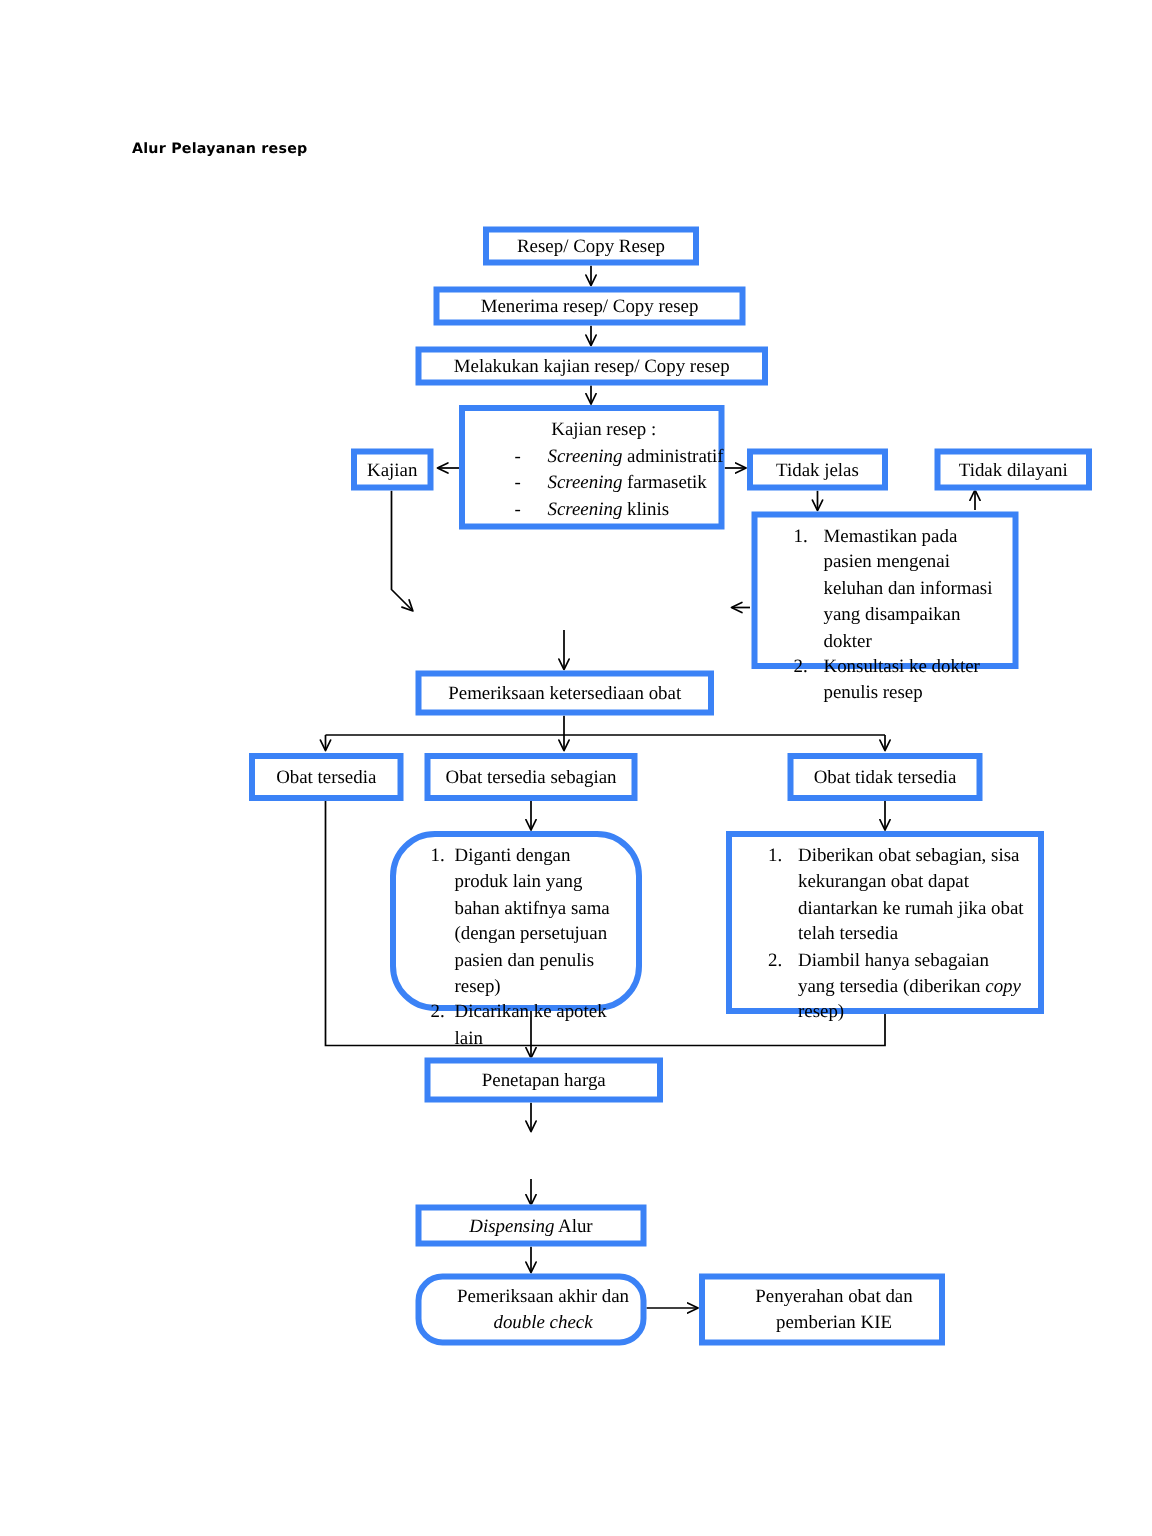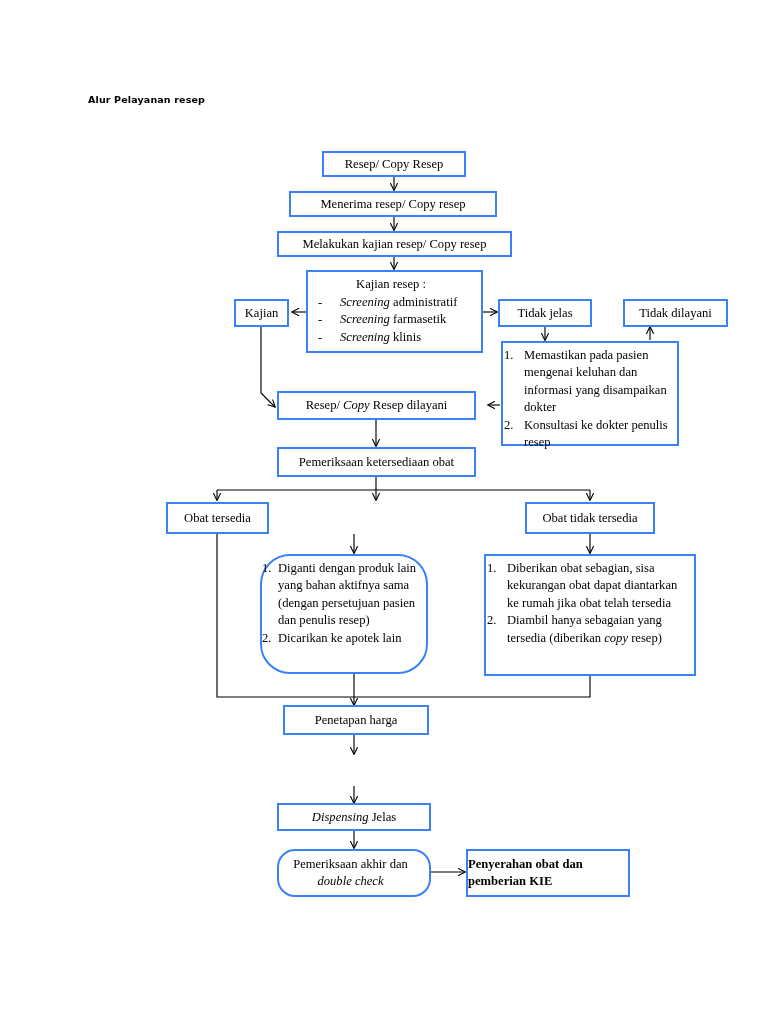--- a/index.html
+++ b/index.html
@@ -35,36 +35,36 @@
   svg#wires {
     position: absolute;
     left: 0; top: 0;
     width: 768px;
     height: 1024px;
     pointer-events: none;
   }
   .node {
     position: absolute;
     box-sizing: border-box;
-    border: 2px solid #3b82f6;
+    border: 4px solid #3b82f6;
     background: #ffffff;
     display: flex;
     align-items: center;
     justify-content: center;
     text-align: center;
     font-size: 12.6px;
     line-height: 1.32;
     padding: 2px 6px;
     white-space: nowrap;
   }
   .node.block {
     display: block;
     white-space: normal;
     text-align: left;
-    padding: 4px 7px 5px 0;
+    padding: 4px 7px 5px 23px;
   }
   .node .ttl {
     display: block;
     text-align: center;
     white-space: nowrap;
   }
   ul.dash {
     list-style: none;
     margin: 1px 0 0 0;
     padding: 0 0 0 10px;
@@ -214,71 +214,69 @@
     <span>Tidak dilayani</span>
   </div>
 
   <div class="node block" style="left:501px; top:341px; width:178px; height:105px;">
     <ol class="num">
       <li>Memastikan pada pasien mengenai keluhan dan informasi yang disampaikan dokter</li>
       <li>Konsultasi ke dokter penulis resep</li>
     </ol>
   </div>
 
-  <div class="node" style="left:277px; top:391px; width:199px; height:29px;">
-    <span>
-      <span>Resep/ </span><i>Copy</i><span> Resep dilayani</span>
-    </span>
-  </div>
 
   <div class="node" style="left:277px; top:447px; width:199px; height:30px;">
     <span>Pemeriksaan ketersediaan obat</span>
   </div>
 
   <div class="node" style="left:166px; top:502px; width:103px; height:32px;">
     <span>Obat tersedia</span>
   </div>
 
+  <div class="node" style="left:283px; top:502px; width:142px; height:32px;">
+    <span>Obat tersedia sebagian</span>
+  </div>
 
   <div class="node" style="left:525px; top:502px; width:130px; height:32px;">
     <span>Obat tidak tersedia</span>
   </div>
 
   <div class="node block" style="left:260px; top:554px; width:168px; height:120px;border-radius:30px;">
     <ol class="num tight">
       <li>Diganti dengan produk lain yang bahan aktifnya sama (dengan  persetujuan pasien dan  penulis  resep)</li>
       <li>Dicarikan ke apotek lain</li>
     </ol>
   </div>
 
   <div class="node block" style="left:484px; top:554px; width:212px; height:122px;">
     <ol class="num">
       <li>Diberikan obat sebagian, sisa kekurangan obat dapat diantarkan ke rumah jika obat telah tersedia</li>
       <li><span>Diambil hanya sebagaian yang tersedia (diberikan </span><i>copy</i><span> resep)</span></li>
     </ol>
   </div>
 
-  <div class="node" style="left:283px; top:705px; width:146px; height:30px;">
+  <div class="node" style="left:283px; top:705px; width:159px; height:30px;">
     <span>Penetapan harga</span>
   </div>
 
 
   <div class="node" style="left:277px; top:803px; width:154px; height:28px;">
     <span>
-      <i>Dispensing</i><span> Jelas</span>
+      <i>Dispensing</i><span> Alur</span>
     </span>
   </div>
 
   <div class="node block" style="left:277px; top:849px; width:154px; height:48px; display:flex; align-items:center; justify-content:center;border-radius:18px;">
     <span style="display:block; text-align:center; width:100%;">
       <span>Pemeriksaan akhir dan</span><br>
       <i>double check</i>
     </span>
   </div>
 
   <div class="node block" style="left:466px; top:849px; width:164px; height:48px; display:flex; align-items:center; justify-content:center;">
-    <span style="display:block; text-align:left; width:100%;font-weight:bold;">
+    <span style="display:block; text-align:center; width:100%;">
       <span>Penyerahan obat dan</span><br>
       <span>pemberian KIE</span>
     </span>
   </div>
 
 </div>
 
 </body></html>

